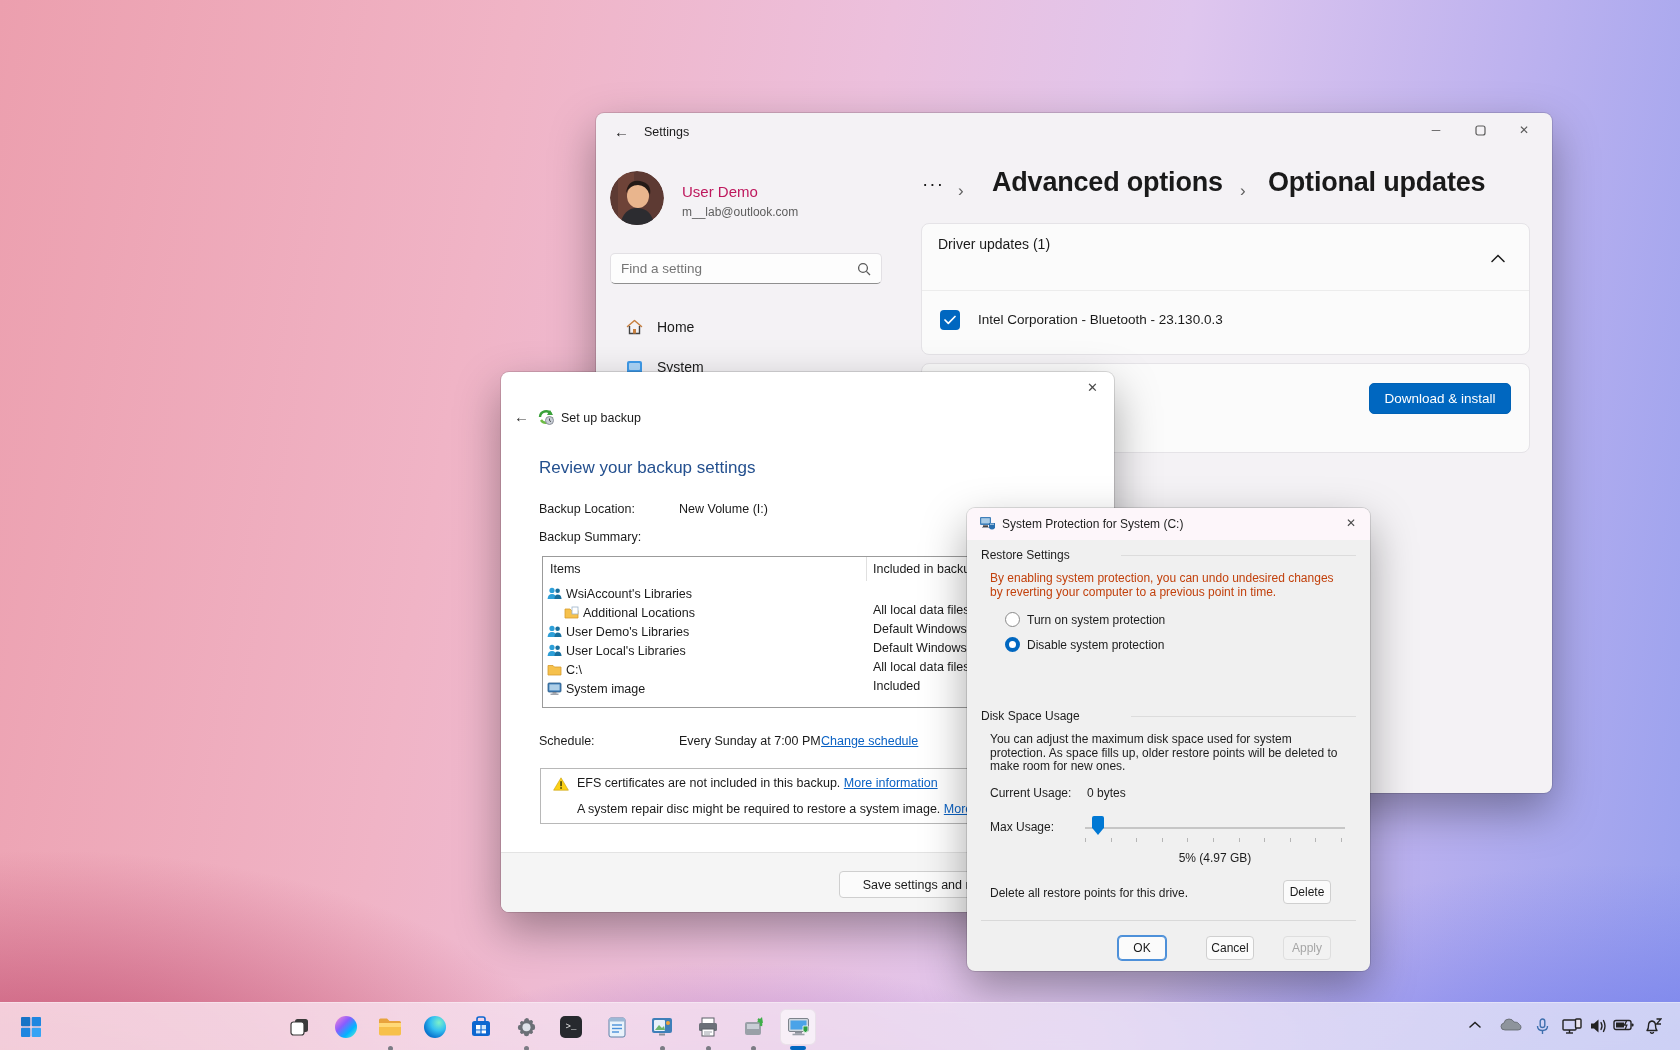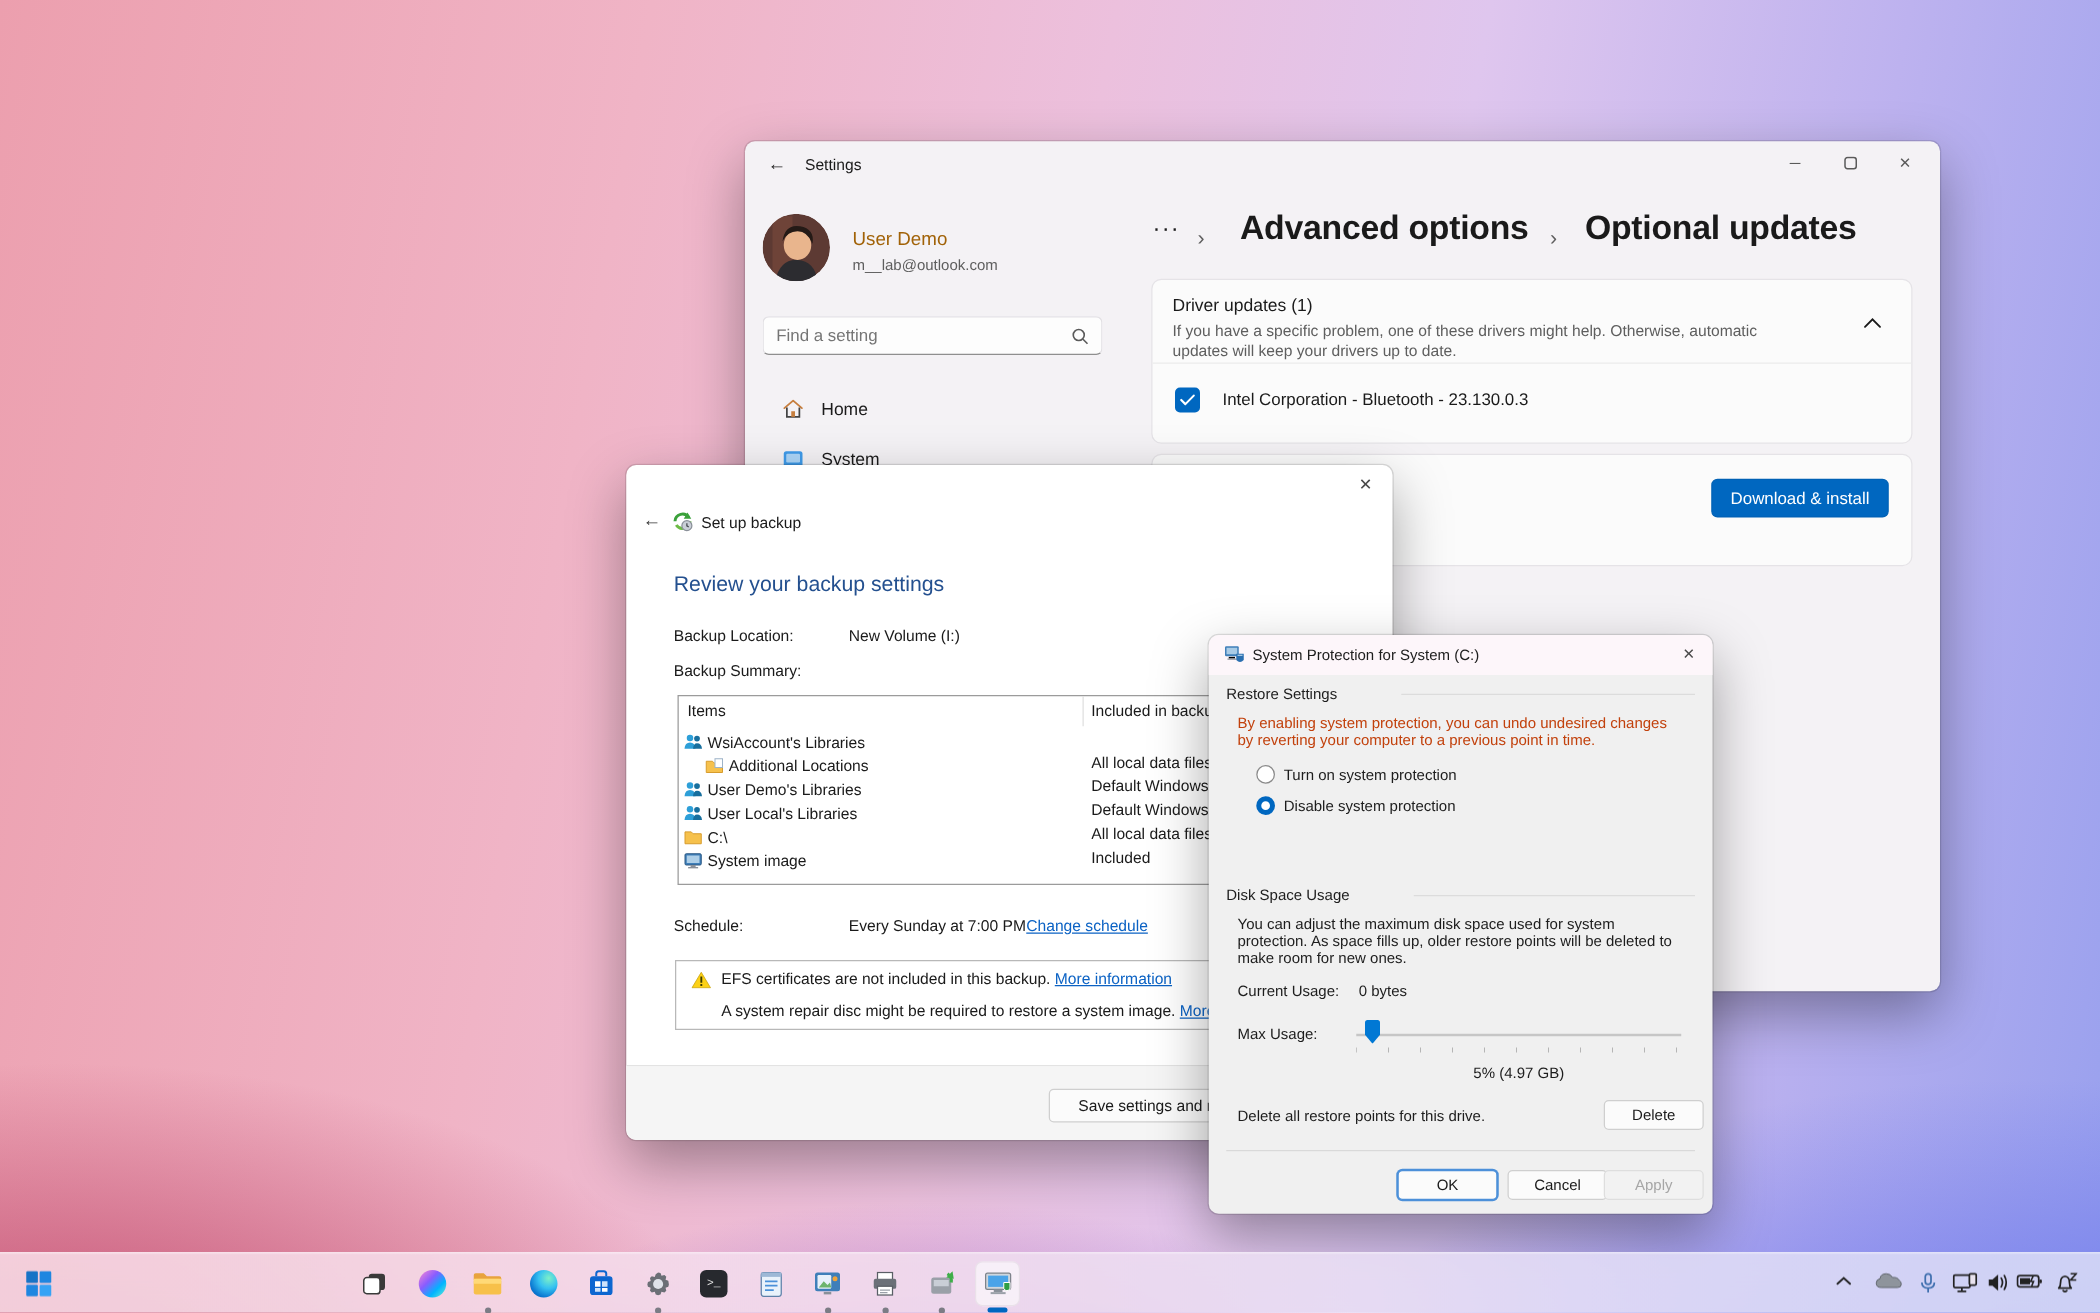--- a/index.html
+++ b/index.html
@@ -34,21 +34,21 @@
   .bk-row { position:absolute; height:19px; display:flex; align-items:center; gap:4px; font-size:12.5px; }
   .bk-col2 { position:absolute; left:330px; font-size:12.5px; }
   .bk-btn { background:#fbfbfb; border:1px solid #cfcfcf; border-radius:4px; font-size:12.5px; color:#1a1a1a; display:flex; align-items:center; justify-content:center; }
 
   
   #sysprot { left:967px; top:508px; width:403px; height:463px; background:#f0f0f0; z-index:3; font-size:12px; color:#1d1d1d; }
   .sp-group { display:flex; align-items:center; position:absolute;gap:44px; }
   .sp-group .lbl { font-size:12px; color:#1d1d1d; }
   .sp-group .rule { flex:1; height:1px; background:#dcdcdc; margin-left:7px; }
   .radio { width:15px; height:15px; border-radius:50%; background:#fff; }
-  .sp-btn { position:absolute; width:80px; height:24px; border-radius:4px; font-size:12px; display:flex; align-items:center; justify-content:center; background:#fbfbfb; border:1px solid #cfcfcf; color:#1a1a1a; }
+  .sp-btn { position:absolute; width:48px; height:24px; border-radius:4px; font-size:12px; display:flex; align-items:center; justify-content:center; background:#fbfbfb; border:1px solid #cfcfcf; color:#1a1a1a; }
 
   
   #taskbar { position:absolute; left:0; bottom:0; width:1680px; height:48px; z-index:50;
     background:linear-gradient(90deg, rgba(248,220,230,.88) 0%, rgba(244,222,238,.88) 40%, rgba(228,222,246,.88) 75%, rgba(216,219,246,.88) 100%);
     backdrop-filter:blur(20px); border-top:1px solid rgba(255,255,255,.35); }
   .tb-icon { position:absolute; top:6px; width:36px; height:36px; border-radius:6px; display:flex; align-items:center; justify-content:center; }
   .tb-dot { position:absolute; top:43px; width:5px; height:5px; border-radius:3px; background:#7c7c85; }
   .tray-ic { position:absolute; top:15px; color:#222; }
 </style>
 </head>
@@ -70,21 +70,21 @@
 
   <div class="abs" style="left:14px; top:58px; width:54px; height:54px; border-radius:50%; overflow:hidden;">
     <svg width="54" height="54" viewBox="0 0 54 54">
       <circle cx="27" cy="27" r="27" fill="#5d3a33"></circle>
       <rect x="8" y="2" width="16" height="50" fill="#7a4a3c" opacity=".6"></rect>
       <ellipse cx="28" cy="25" rx="11" ry="12" fill="#e9b58d"></ellipse>
       <path d="M16 22 Q18 8 30 10 Q42 12 40 24 Q36 14 28 14 Q20 14 16 22Z" fill="#241a16"></path>
       <path d="M10 54 Q14 36 28 37 Q42 38 44 54 Z" fill="#2c2c30"></path>
     </svg>
   </div>
-  <div class="abs" style="left:86px; top:70px; font-size:15px; color:#a16207;">User Demo</div>
+  <div class="abs" style="left:86px; top:70px; font-size:15px; color:#be185d;">User Demo</div>
   <div class="abs" style="left:86px; top:92px; font-size:12px; color:#5e5e5e;">m__lab@outlook.com</div>
 
   <div class="abs" style="left:14px; top:140px; width:272px; height:31px; background:#fdfdfd; border:1px solid #e2e0e4; border-bottom:1px solid #8f8f8f; border-radius:5px;">
     <input style="position: absolute; left: 10px; top: 0px; width: 225px; height: 29px; border: 0px; outline: 0px; background: transparent; font-size: 13.5px; color: rgb(27, 27, 27); font-family: inherit;" placeholder="Find a setting">
     <svg class="abs" style="right:10px; top:8px;" width="14" height="14" viewBox="0 0 14 14">
       <circle cx="6" cy="6" r="4.4" fill="none" stroke="#5a5a5a" stroke-width="1.3"></circle>
         <line x1="9.4" y1="9.4" x2="13" y2="13" stroke="#5a5a5a" stroke-width="1.3"></line>
     </svg>
   </div>
 
@@ -106,21 +106,20 @@
   </div>
 
   <div class="abs" style="left:326px; top:60px; font-size:19px; color:#1a1a1a; letter-spacing:1px;">···</div>
   <div class="abs crumb-sep" style="left:362px; top:68px;">›</div>
   <div class="abs crumb-big" style="left:396px; top:54px;">Advanced options</div>
   <div class="abs crumb-sep" style="left:644px; top:68px;">›</div>
   <div class="abs crumb-big" style="left:672px; top:54px;">Optional updates</div>
 
   <div class="card" style="left:325px; top:110px; width:609px; height:132px;">
     <div class="abs" style="left:16px; top:12px; font-size:14px; color:#1a1a1a;">Driver updates (1)</div>
-    <div class="abs" style="left:16px; top:33px; width:502px; font-size:12.5px; line-height:16px; color:#5e5e5e;">If you have a specific problem, one of these drivers might help. Otherwise, automatic updates will keep your drivers up to date.</div>
     <svg class="abs" style="right:24px; top:30px;" width="14" height="9" viewBox="0 0 14 9">
       <path d="M1 7.5 L7 1.5 L13 7.5" fill="none" stroke="#1a1a1a" stroke-width="1.5" stroke-linecap="round"></path>
     </svg>
     <div class="abs" style="left:0; top:66px; width:100%; height:1px; background:#ececec;"></div>
     <div class="abs" style="left:18px; top:86px; width:20px; height:20px; background:#0067c0; border-radius:4px; display:flex; align-items:center; justify-content:center;">
       <svg width="12" height="10" viewBox="0 0 12 10">
           <path d="M1 5 L4.3 8.3 L11 1.5" fill="none" stroke="#fff" stroke-width="1.7" stroke-linecap="round" stroke-linejoin="round"></path>
         </svg>
     </div>
     <div class="abs" style="left:56px; top:88px; font-size:13.5px; color:#1a1a1a;">Intel Corporation - Bluetooth - 23.130.0.3</div>

